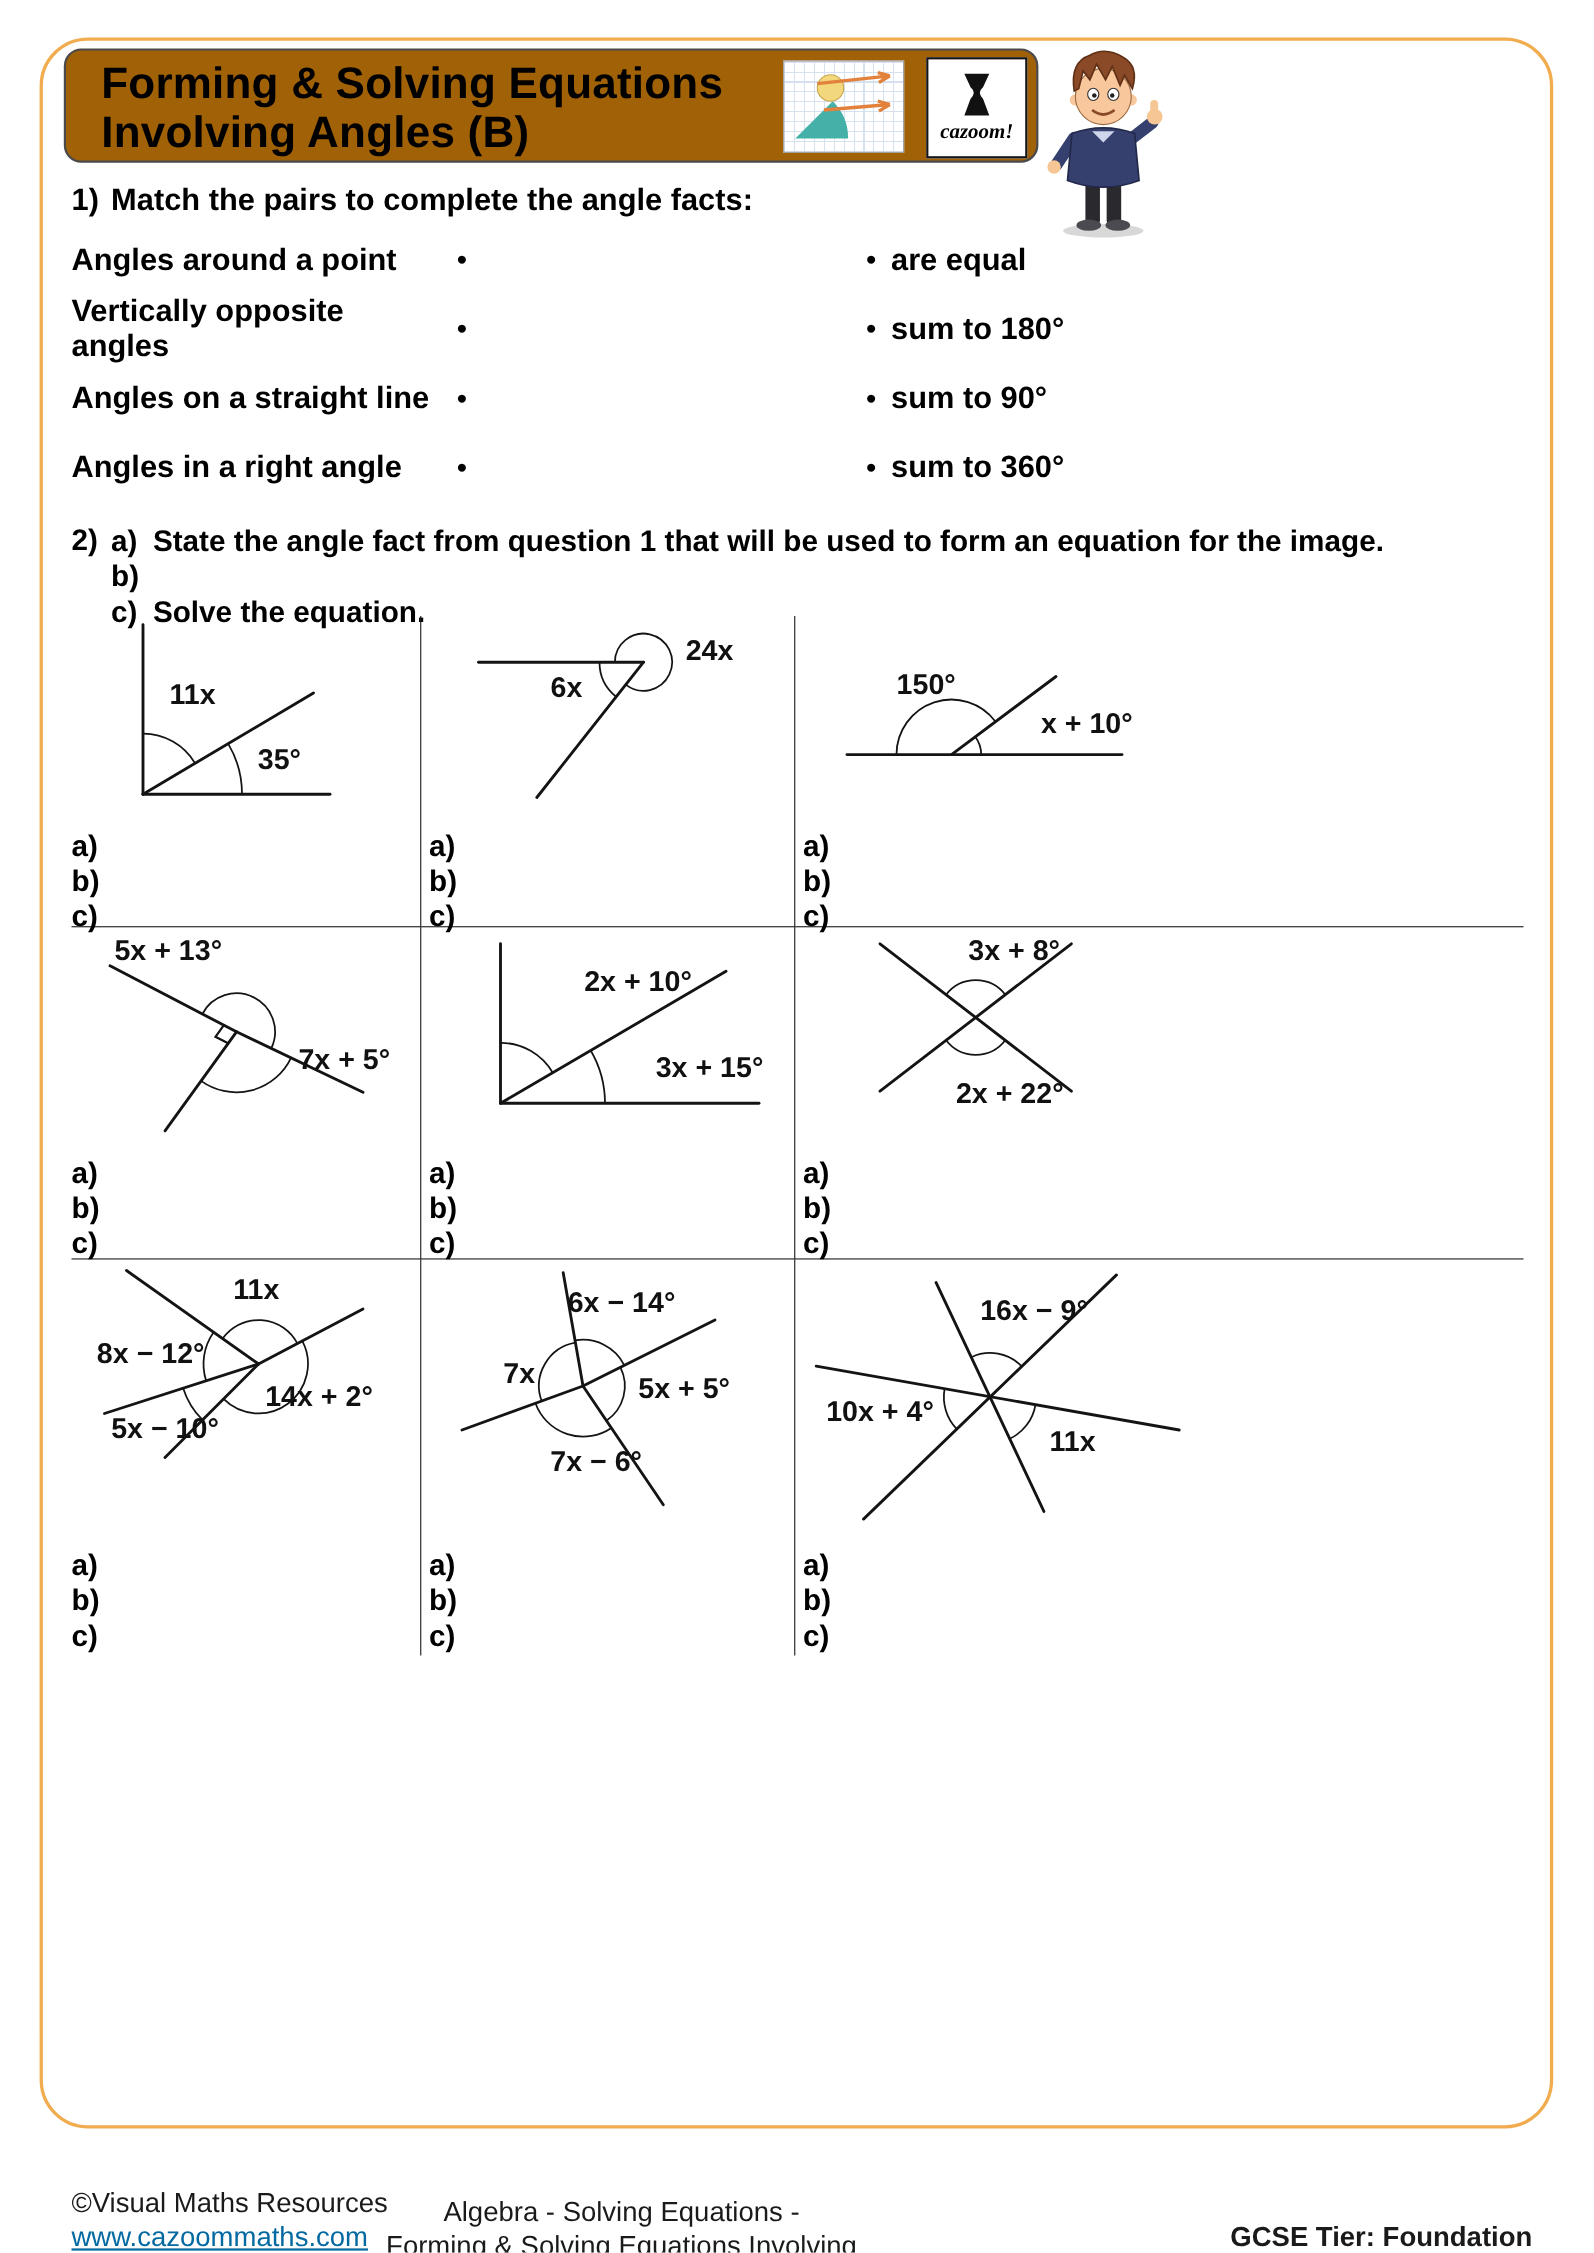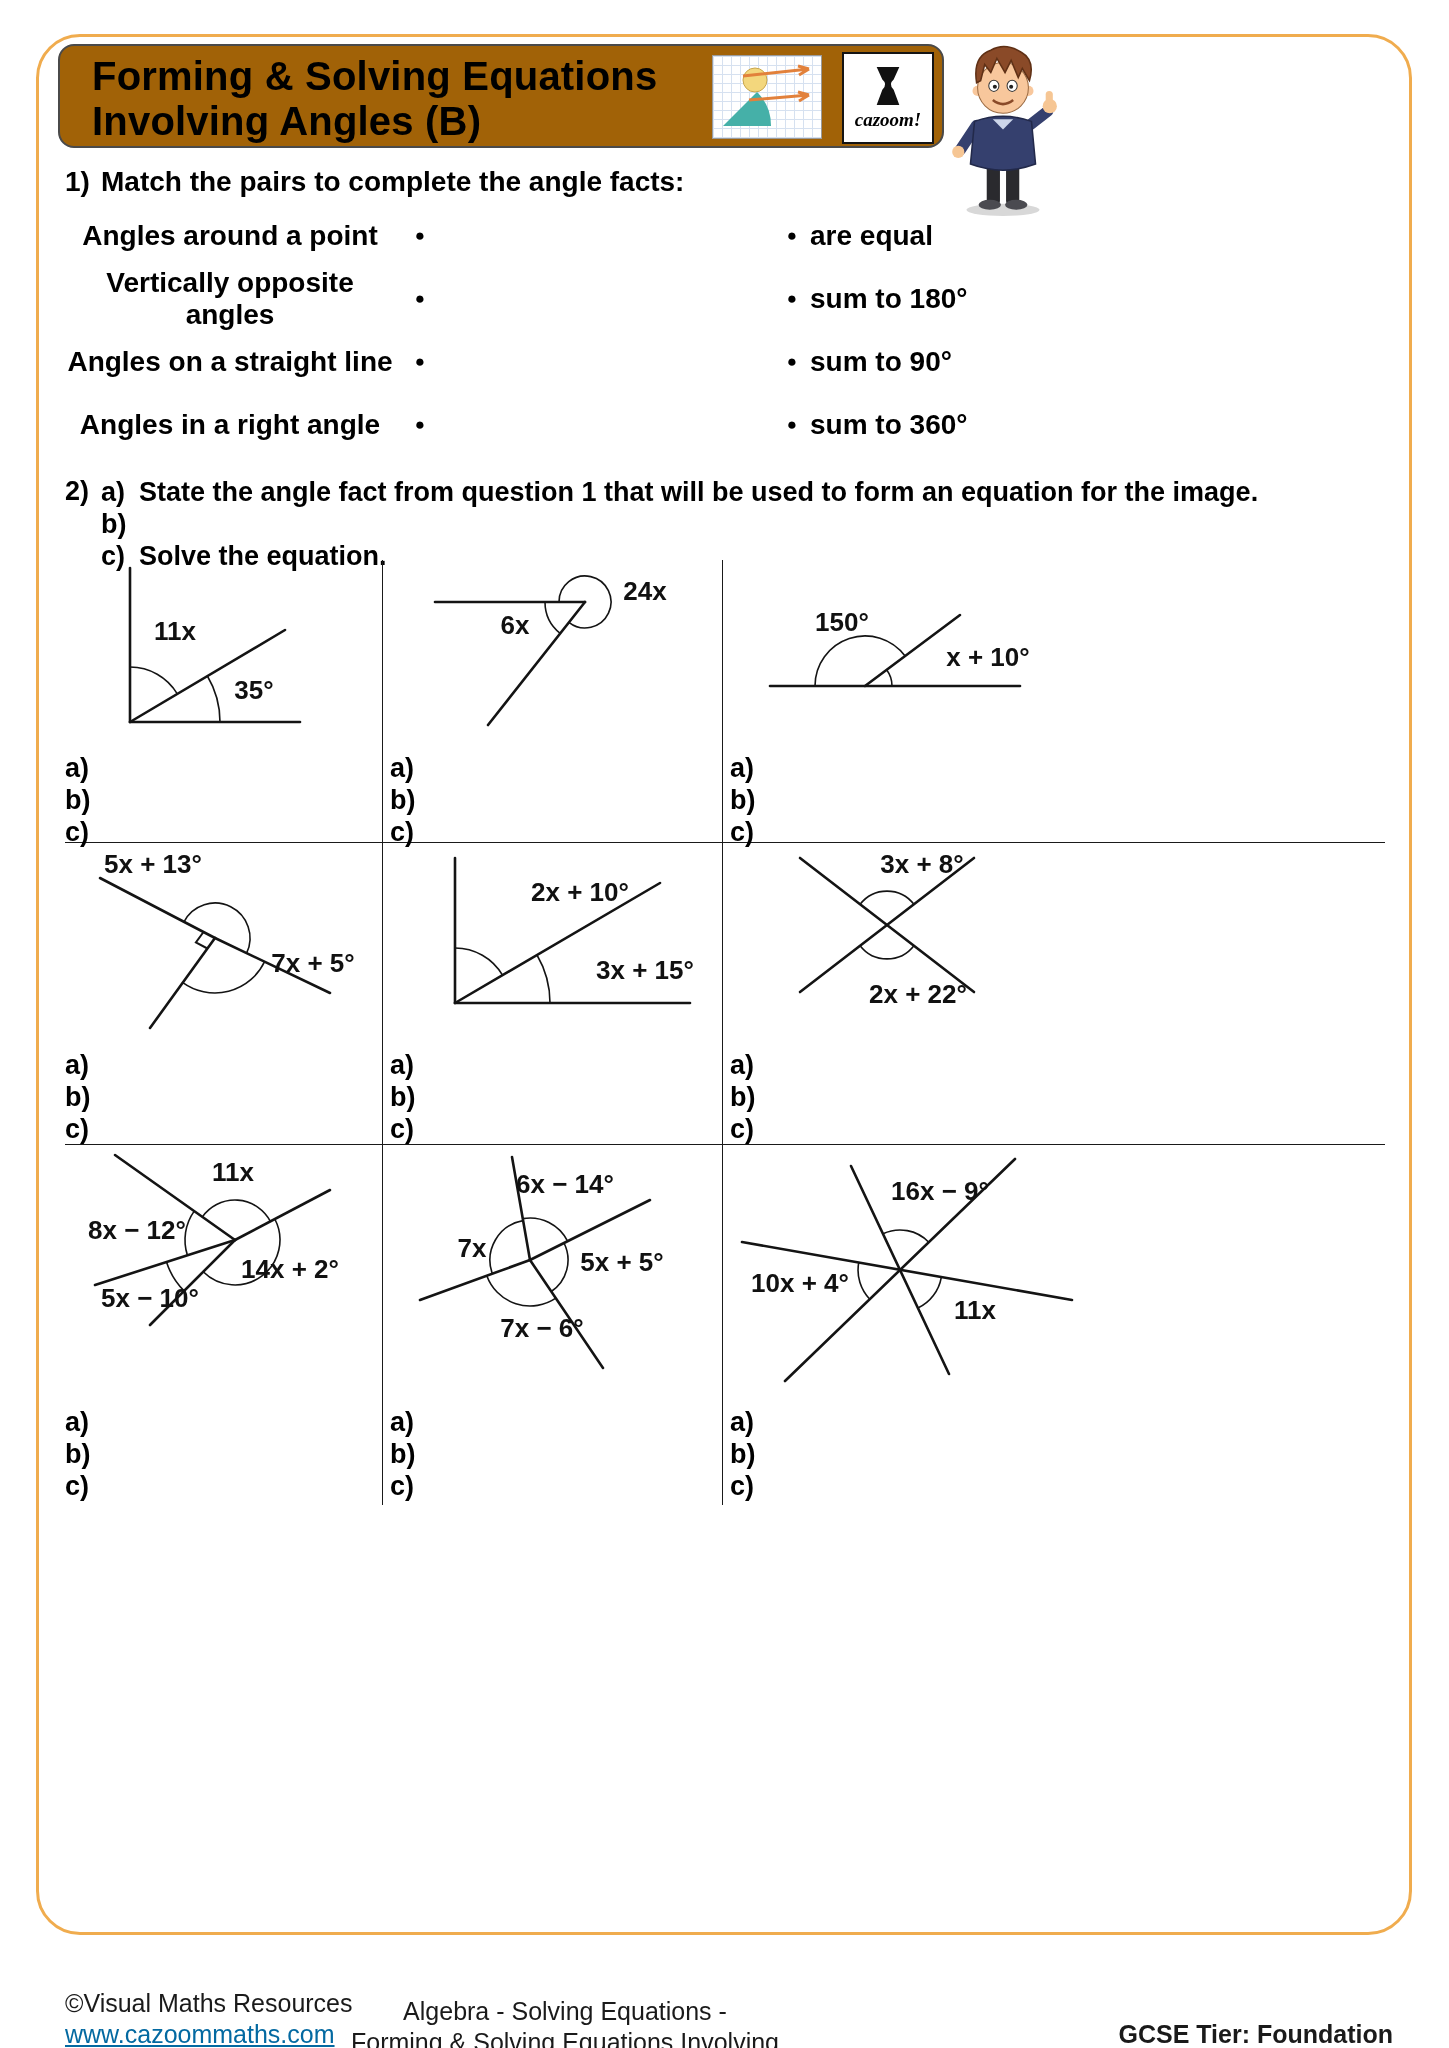--- a/index.html
+++ b/index.html
@@ -31,21 +31,21 @@
     border:2px solid #141414; background:#fff;
     display:flex; flex-direction:column; align-items:center; justify-content:center; gap:2px;
   }
   .logo-text { font-family:"Liberation Serif", serif; font-style:italic; font-weight:700; font-size:19px;text-align:center; }
   .mascot { position:absolute; left:942px; top:40px; width:122px; height:178px; z-index:3; }
   
   .q1-head { position:absolute; left:65px; top:166px; display:flex; font-size:28px; font-weight:700; }
   .q1-num { width:36px; }
   .match { position:absolute; left:65px; top:204px; width:940px; }
   .mrow { display:flex; align-items:center; height:63px; font-size:28px; font-weight:700; }
-  .ml { width:330px; text-align:center; }
+  .ml { width:330px; text-align:left; }
   .md { width:50px; text-align:center; font-size:17px; }
   .msp { flex:1; }
   .md2 { width:36px; text-align:center; font-size:17px; }
   .mr { width:195px; text-align:left; }
   
   .q2 { position:absolute; left:65px; top:476px; display:flex; font-size:27px; font-weight:700; }
   .q2num { width:36px; }
   .q2row { display:flex; line-height:32px; }
   .q2letter { width:38px; }
   

